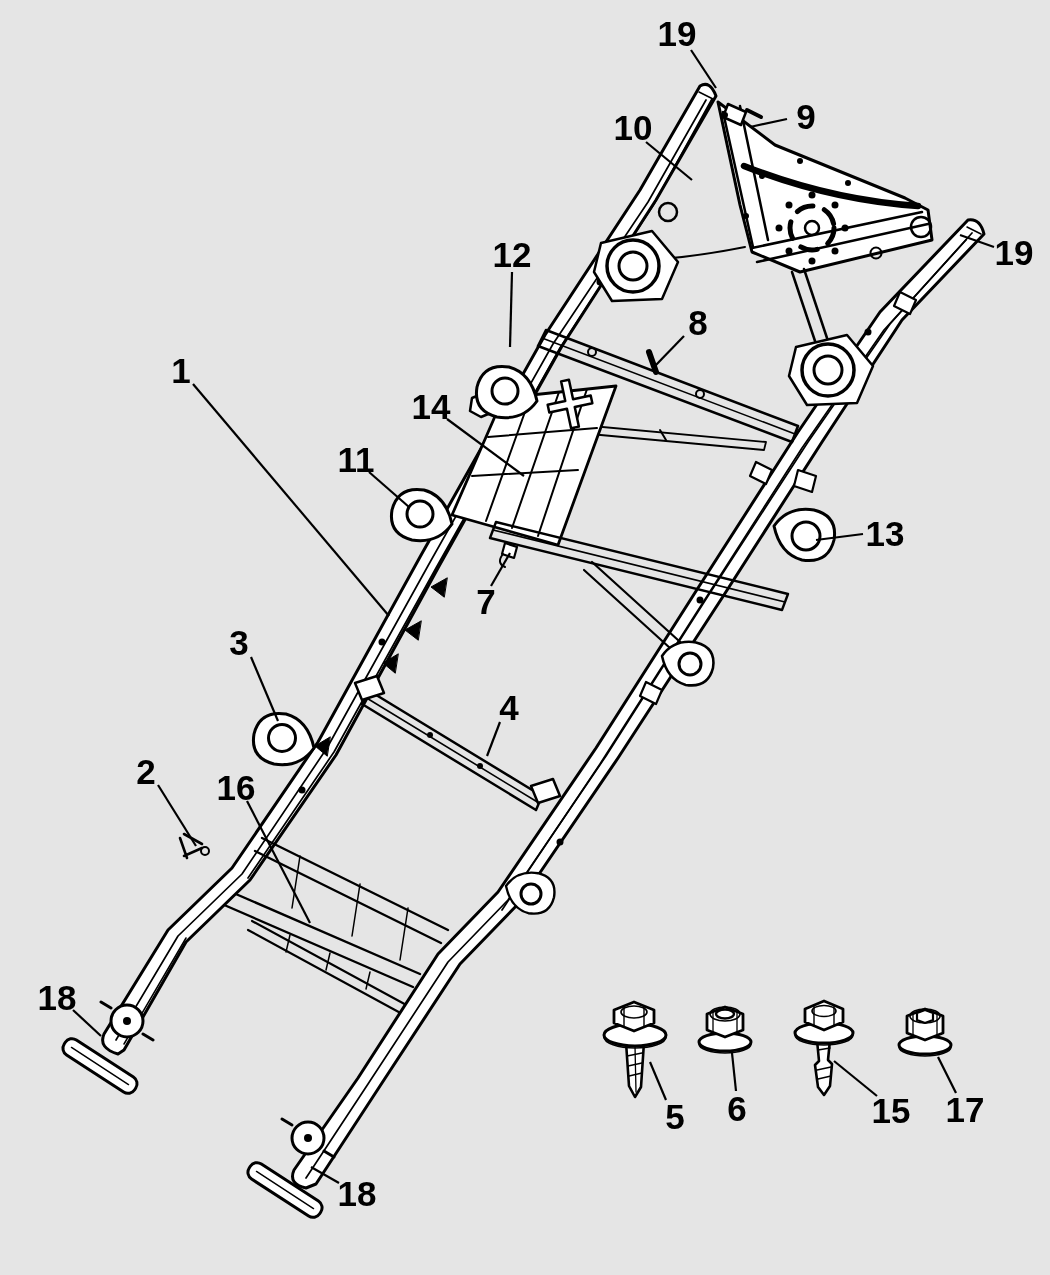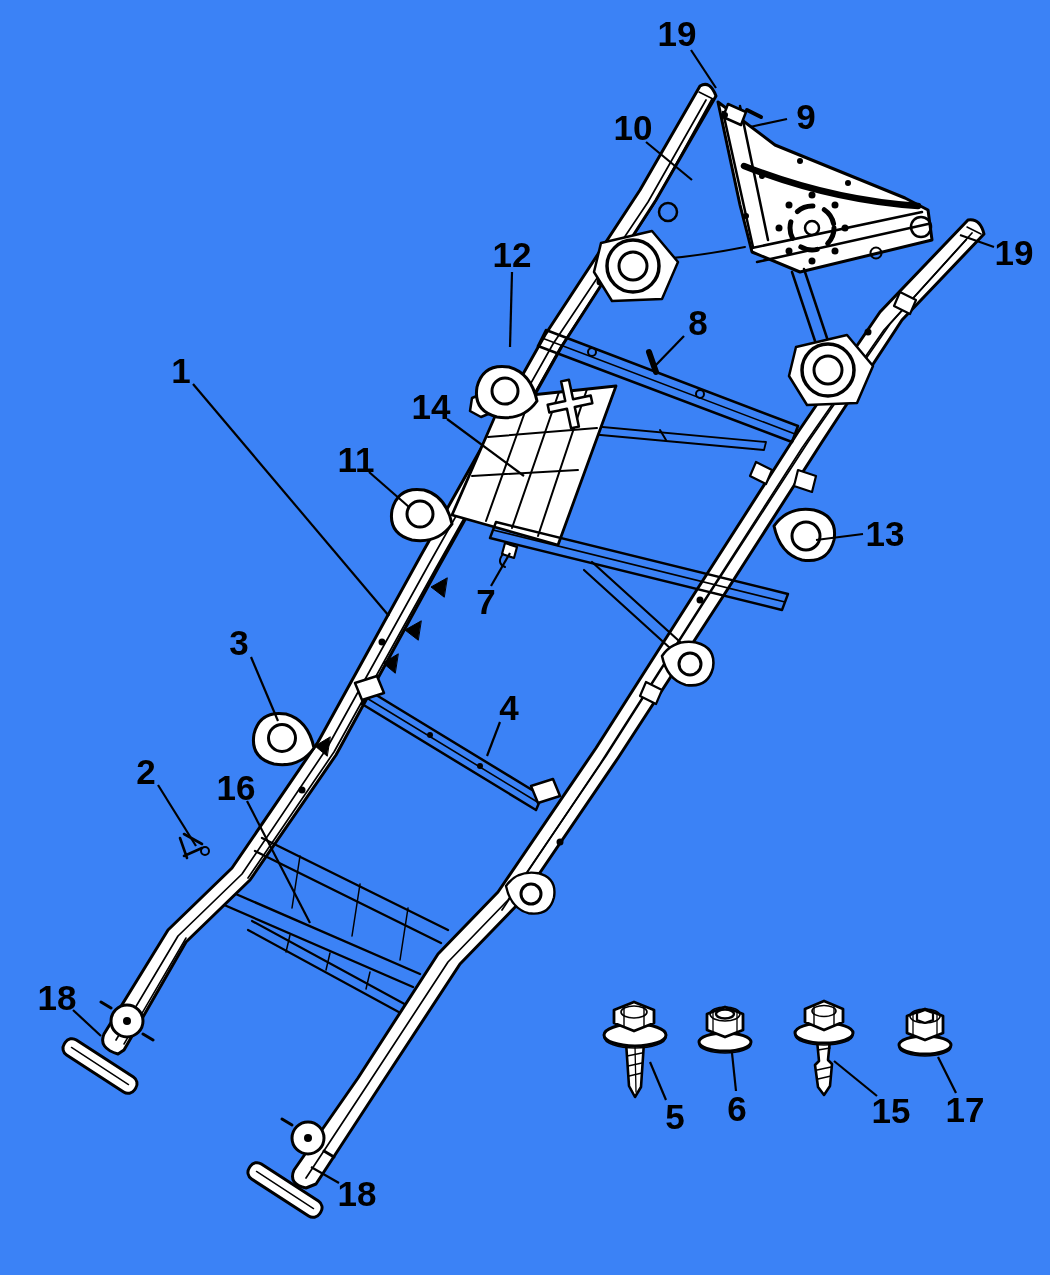--- a/index.html
+++ b/index.html
@@ -5,21 +5,21 @@
   html, body {
     margin: 0;
     padding: 0;
     background: #ffffff;
     font-family: "Liberation Sans", sans-serif;
   }
   .stage {
     position: relative;
     width: 1050px;
     height: 1275px;
-    background: #3b82f6;
+    background: #e5e5e5;
     overflow: hidden;
   }
   svg { display: block; }
   .callout {
     font-family: "Liberation Sans", sans-serif;
     font-size: 35px;
     font-weight: bold;
     fill: #000000;
     text-anchor: middle;
   }

